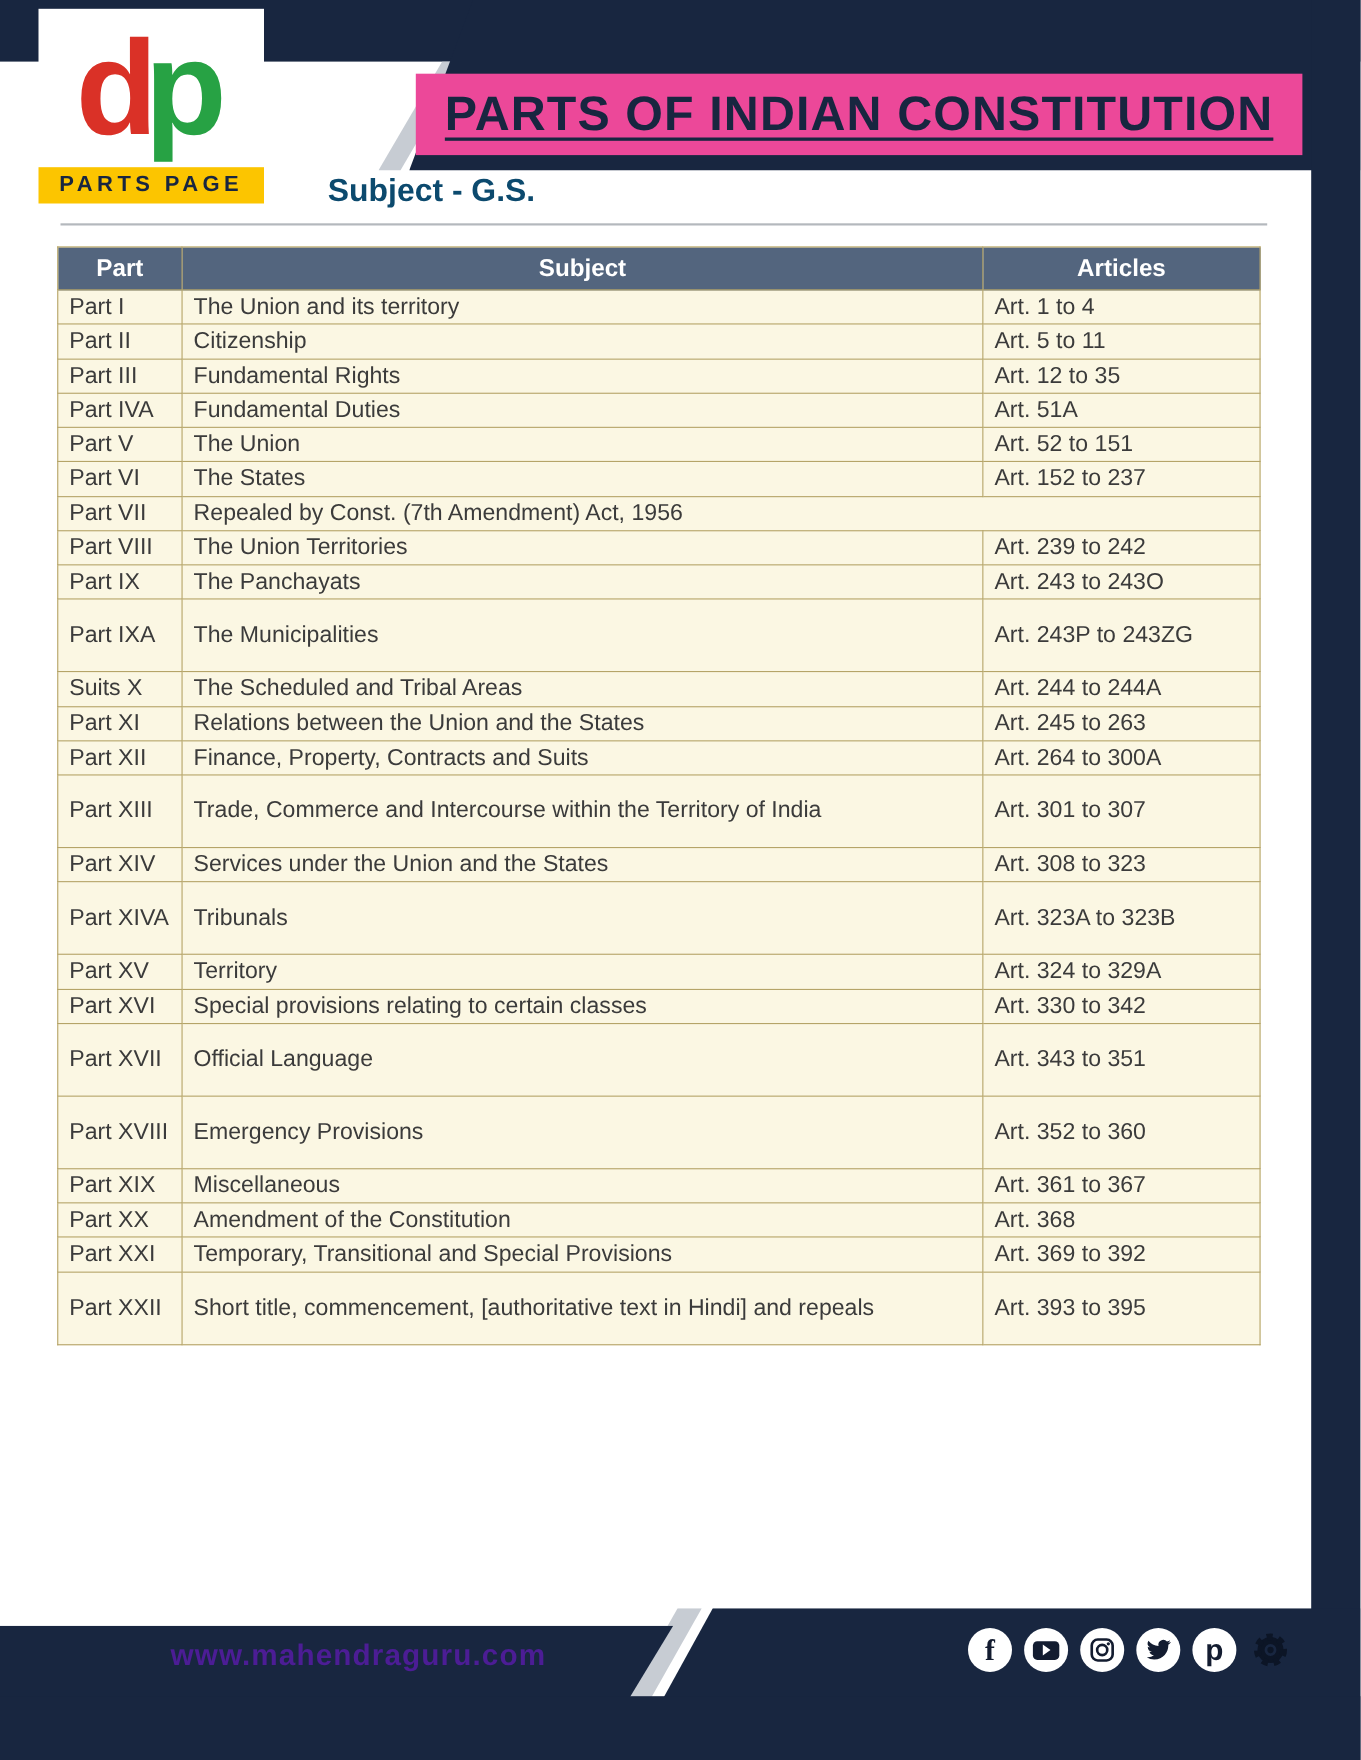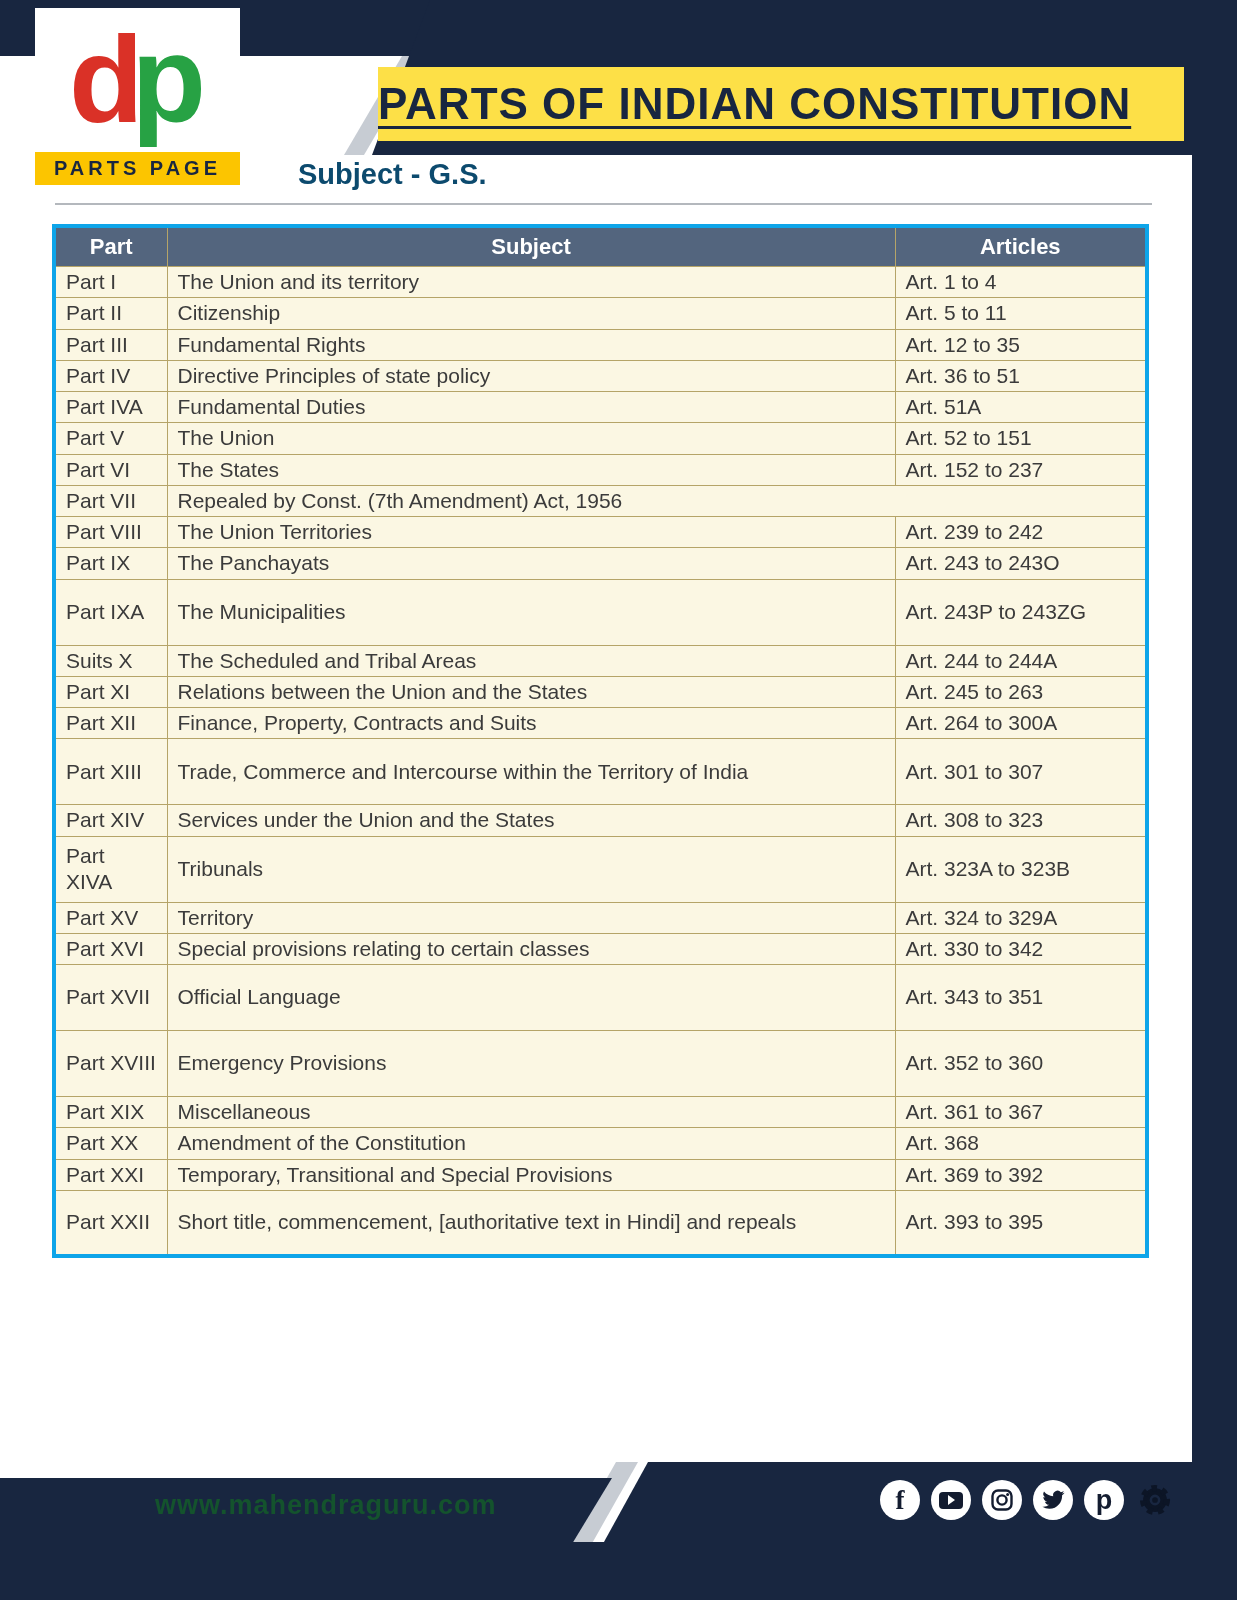--- a/index.html
+++ b/index.html
@@ -6,63 +6,63 @@
   .page{position:relative;width:1237px;height:1600px;background:#ffffff;
         font-family:"Liberation Sans",sans-serif;overflow:hidden;margin:0 auto;}
 
   
   .top-strip{position:absolute;left:0;top:0;width:1237px;height:56px;background:#182640;}
   .title-gray{position:absolute;inset:0;background:#c7ccd3;pointer-events:none;
               clip-path:polygon(402px 56px,422px 56px,364px 155px,344px 155px);}
   .title-block{position:absolute;inset:0;background:#182640;pointer-events:none;
                clip-path:polygon(430px 0px,1237px 0px,1237px 155px,372px 155px);}
   .right-strip{position:absolute;right:0;top:0;width:45px;height:1600px;background:#182640;}
-  .title-box{position:absolute;left:378px;top:67px;width:806px;height:74px;background:#fde047;
-             display:flex;align-items:center;}
+  .title-box{position:absolute;left:378px;top:67px;width:806px;height:74px;background:#ec4899;
+             display:flex;align-items:center;justify-content:center;}
   .title-text{font-size:44px;font-weight:bold;color:#182640;letter-spacing:1px;
               text-decoration:underline;text-decoration-thickness:3px;text-underline-offset:7px;
               white-space:nowrap;}
 
   .logo-box{position:absolute;left:35px;top:8px;width:205px;height:144px;background:#ffffff;
             display:flex;align-items:center;justify-content:center;line-height:1;}
   .logo-d{font-size:122px;font-weight:bold;color:#da3127;letter-spacing:-12px;}
   .logo-p{font-size:122px;font-weight:bold;color:#27a244;}
   .digi-bar{position:absolute;left:35px;top:152px;width:205px;height:33px;background:#fcc500;
             color:#182640;font-size:20px;font-weight:bold;letter-spacing:4px;
             display:flex;align-items:center;justify-content:center;}
 
   .subject-text{position:absolute;left:298px;top:158px;font-size:29px;font-weight:bold;color:#0c4a6e;}
   .date-text{position:absolute;left:640px;top:158px;width:510px;text-align:right;
              font-size:29px;font-weight:bold;color:#101010;}
   .rule{position:absolute;left:55px;top:203px;width:1097px;height:2px;background:#b4b8bd;}
 
   
   .parts-table{position:absolute;left:52px;top:224px;width:1093px;border-collapse:collapse;
-               table-layout:fixed;background:#fbf7e3;border:4px solid #0ea5e9;}
+               table-layout:fixed;background:#fbf7e3;border:1px solid #0ea5e9;}
   .parts-table col.c1{width:113px;}
   .parts-table col.c2{width:728px;}
   .parts-table col.c3{width:252px;}
   .parts-table th{background:#53657e;color:#ffffff;font-size:22px;font-weight:bold;height:36px;
                   border:1px solid #b5a468;text-align:center;}
   .parts-table td{border:1px solid #b5a468;font-size:21px;color:#3b3b3b;padding:2px 10px;
                   vertical-align:middle;text-align:left;line-height:1.25;}
   .parts-table tbody tr{height:24px;}
   .parts-table tbody tr.tall{height:66px;}
 
   
   .f-sliver{position:absolute;inset:0;background:#c7ccd3;pointer-events:none;
             clip-path:polygon(616px 1462px,638px 1462px,560px 1600px,538px 1600px);}
   .f-left{position:absolute;inset:0;background:#182640;pointer-events:none;
           clip-path:polygon(0px 1478px,612px 1478px,538px 1600px,0px 1600px);}
   .f-right{position:absolute;inset:0;background:#182640;pointer-events:none;
            clip-path:polygon(648px 1462px,1237px 1462px,1237px 1600px,572px 1600px);}
   .f-base{position:absolute;left:0;top:1542px;width:1237px;height:58px;background:#182640;}
 
   .footer-url{position:absolute;left:155px;top:1490px;font-size:27px;font-weight:bold;
-              color:#14532d;letter-spacing:1px;}
+              color:#4c1d95;letter-spacing:1px;}
   .social{position:absolute;left:880px;top:1480px;display:flex;gap:11px;align-items:center;}
   .sicon{width:40px;height:40px;border-radius:50%;background:#ffffff;
          display:flex;align-items:center;justify-content:center;flex:0 0 auto;}
   .sicon.dark{background:transparent;}
   .g-fb{font-size:27px;font-weight:bold;color:#131c30;font-family:"Liberation Serif",serif;}
   .g-yt{width:24px;height:17px;background:#131c30;border-radius:4px;
         display:flex;align-items:center;justify-content:center;}
   .g-yt-play{width:0;height:0;border-left:7px solid #ffffff;
              border-top:5px solid transparent;border-bottom:5px solid transparent;}
   .g-pin{font-size:27px;font-weight:bold;color:#131c30;}
@@ -113,25 +113,20 @@
           <td>Part II</td>
           <td>Citizenship</td>
           <td>Art. 5 to 11</td>
         </tr>
         <tr>
           <td>Part III</td>
           <td>Fundamental Rights</td>
           <td>Art. 12 to 35</td>
         </tr>
         <tr>
-          <td>Part IV</td>
-          <td>Directive Principles of state policy</td>
-          <td>Art. 36 to 51</td>
-        </tr>
-        <tr>
           <td>Part IVA</td>
           <td>Fundamental Duties</td>
           <td>Art. 51A</td>
         </tr>
         <tr>
           <td>Part V</td>
           <td>The Union</td>
           <td>Art. 52 to 151</td>
         </tr>
         <tr>

